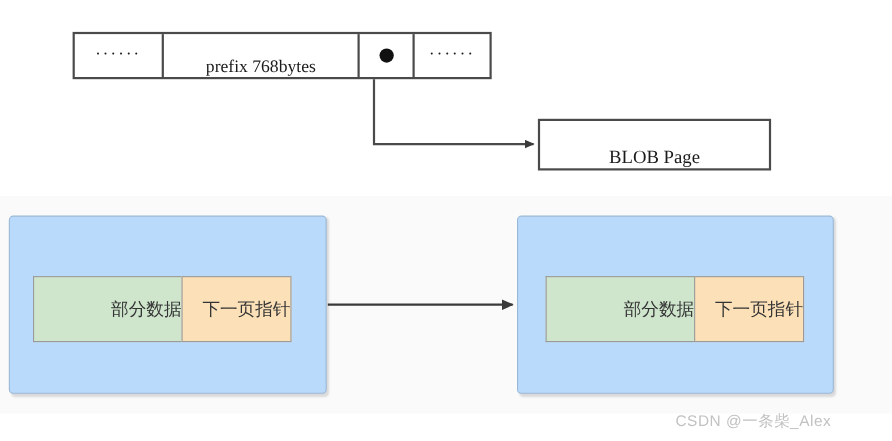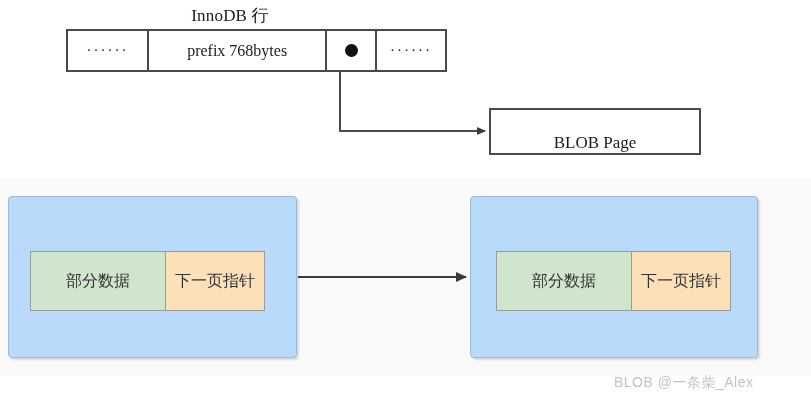--- a/index.html
+++ b/index.html
@@ -56,21 +56,21 @@
     align-items: center;
     justify-content: center;
     font-family: "Liberation Serif", serif;
     font-size: 16px;
     color: #1b1b1b;
     border-right: 2px solid #4a4a4a;
     white-space: nowrap;
   }
   .row-cell:last-child { border-right: none; }
   .cell-ellipsis-1 { width: 88px; }
-  .cell-prefix     { width: 194px; }
+  .cell-prefix     { width: 194px; align-items: flex-end; }
   .cell-dot        { width: 54px; }
   .cell-ellipsis-2 { width: 74px; }
   .dots {
     letter-spacing: 2px;
     font-size: 15px;
     color: #1b1b1b;
   }
   .bullet {
     width: 13px;
     height: 13px;
@@ -124,21 +124,21 @@
     display: flex;
     height: 60px;
   }
   .seg-row-left  { left: 21px; }
   .seg-row-right { left: 25px; }
 
   .seg {
     box-sizing: border-box;
     display: flex;
     align-items: center;
-    justify-content: center;
+    justify-content: flex-end;
     font-size: 16px;
     color: #333333;
     border: 1px solid #9a9a9a;
     white-space: nowrap;
   }
   .seg-data {
     width: 135px;
     background: #cfe6cd;
     border-right: none;
   }
@@ -158,21 +158,20 @@
     white-space: nowrap;
   }
 </style>
 </head>
 <body>
 
 <div id="canvas">
 
   <div class="band"></div>
 
-  <div class="row-title">InnoDB 行</div>
 
   <div class="row-box">
     <div class="row-cell cell-ellipsis-1">
       <span class="dots">······</span>
     </div>
     <div class="row-cell cell-prefix">
       <span>prefix 768bytes</span>
     </div>
     <div class="row-cell cell-dot">
       <span class="bullet"></span>
@@ -216,15 +215,15 @@
     <div class="seg-row seg-row-right">
       <div class="seg seg-data">
         <span>部分数据</span>
       </div>
       <div class="seg seg-ptr">
         <span>下一页指针</span>
       </div>
     </div>
   </div>
 
-  <div class="watermark">BLOB @一条柴_Alex</div>
+  <div class="watermark">CSDN @一条柴_Alex</div>
 
 </div>
 
 </body></html>

